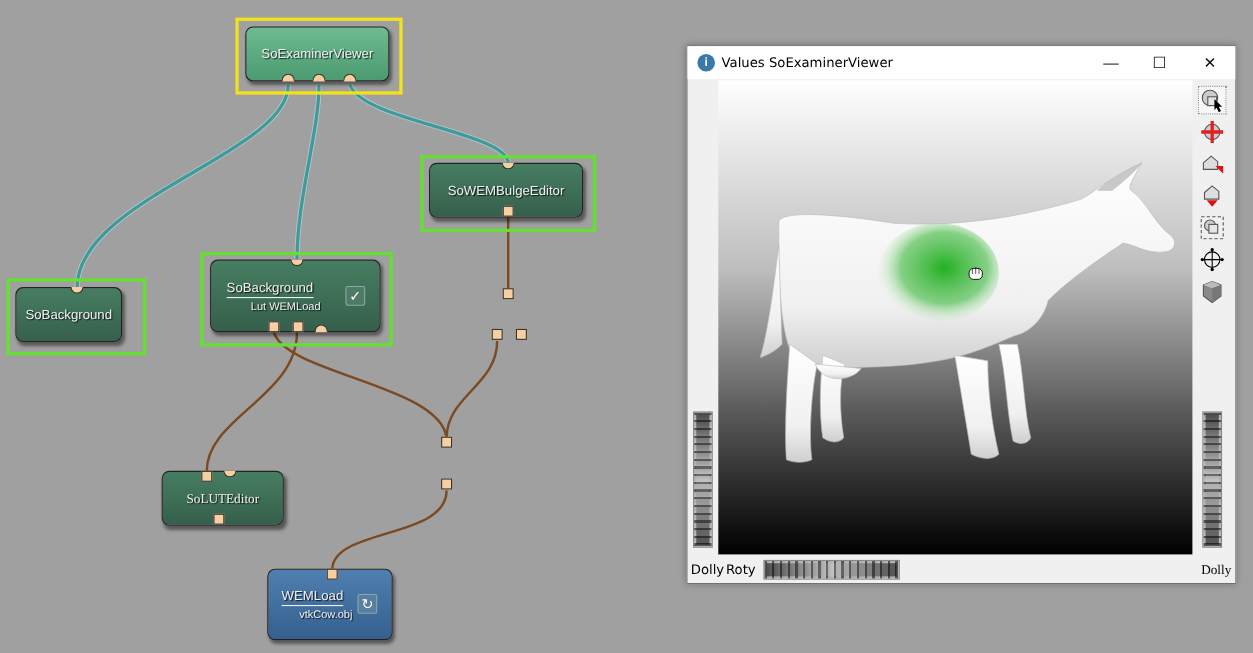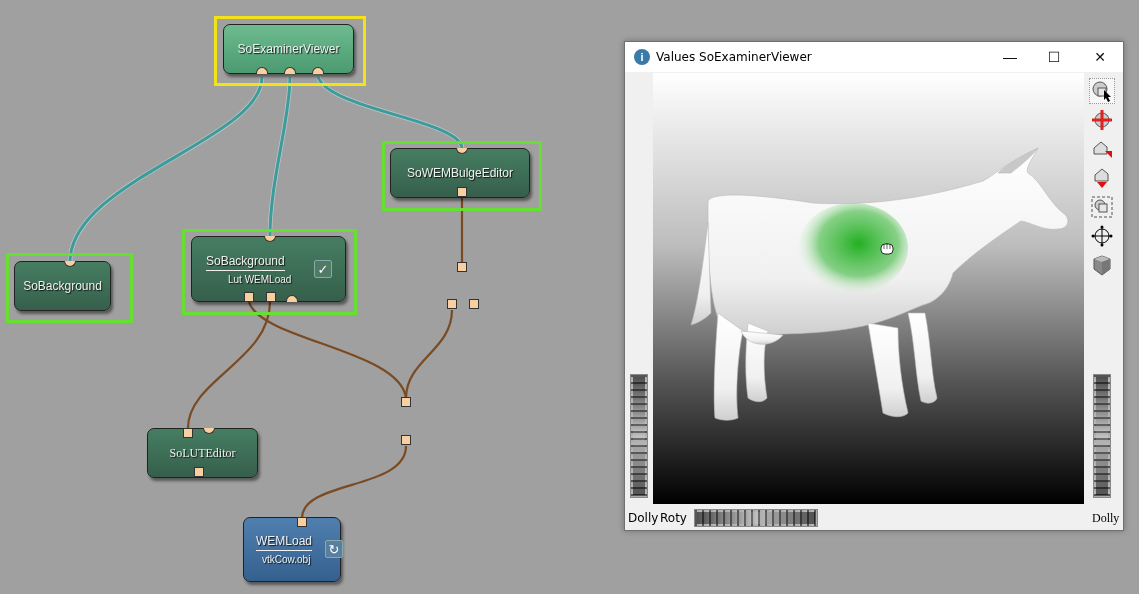--- a/index.html
+++ b/index.html
@@ -171,23 +171,23 @@
   <div class="port-sq" style="left:401px;top:397px;"></div>
   <div class="port-sq" style="left:401px;top:435px;"></div>
 
   <div class="module green" style="left:147px;top:428px;width:111px;height:50px;font-family:Liberation Serif, serif;">
     <span>SoLUTEditor</span>
   </div>
   <div class="port-sq" style="left:183px;top:428px;"></div>
   <div class="port-in-half" style="left:203px;top:428px;"></div>
   <div class="port-sq" style="left:194px;top:467px;"></div>
 
-  <div class="module blue" style="left:243px;top:517px;width:98px;height:65px;align-items:flex-start;padding-left:12px;">
+  <div class="module blue" style="left:243px;top:517px;width:114px;height:65px;align-items:flex-start;padding-left:12px;">
     <span class="title-u">WEMLoad</span>
-    <span class="sub" style="margin-left:6px;">vtkCow.obj</span>
+    <span class="sub" style="margin-left:16px;">vtkCow.obj</span>
   </div>
   <div class="mini-btn" style="left:325px;top:540px;background:#587f9f;">
     <span>↻</span>
   </div>
   <div class="port-sq" style="left:297px;top:517px;"></div>
 </div>
 
 <div id="viewer">
   <div class="titlebar">
     <div class="app-icon">i</div>

